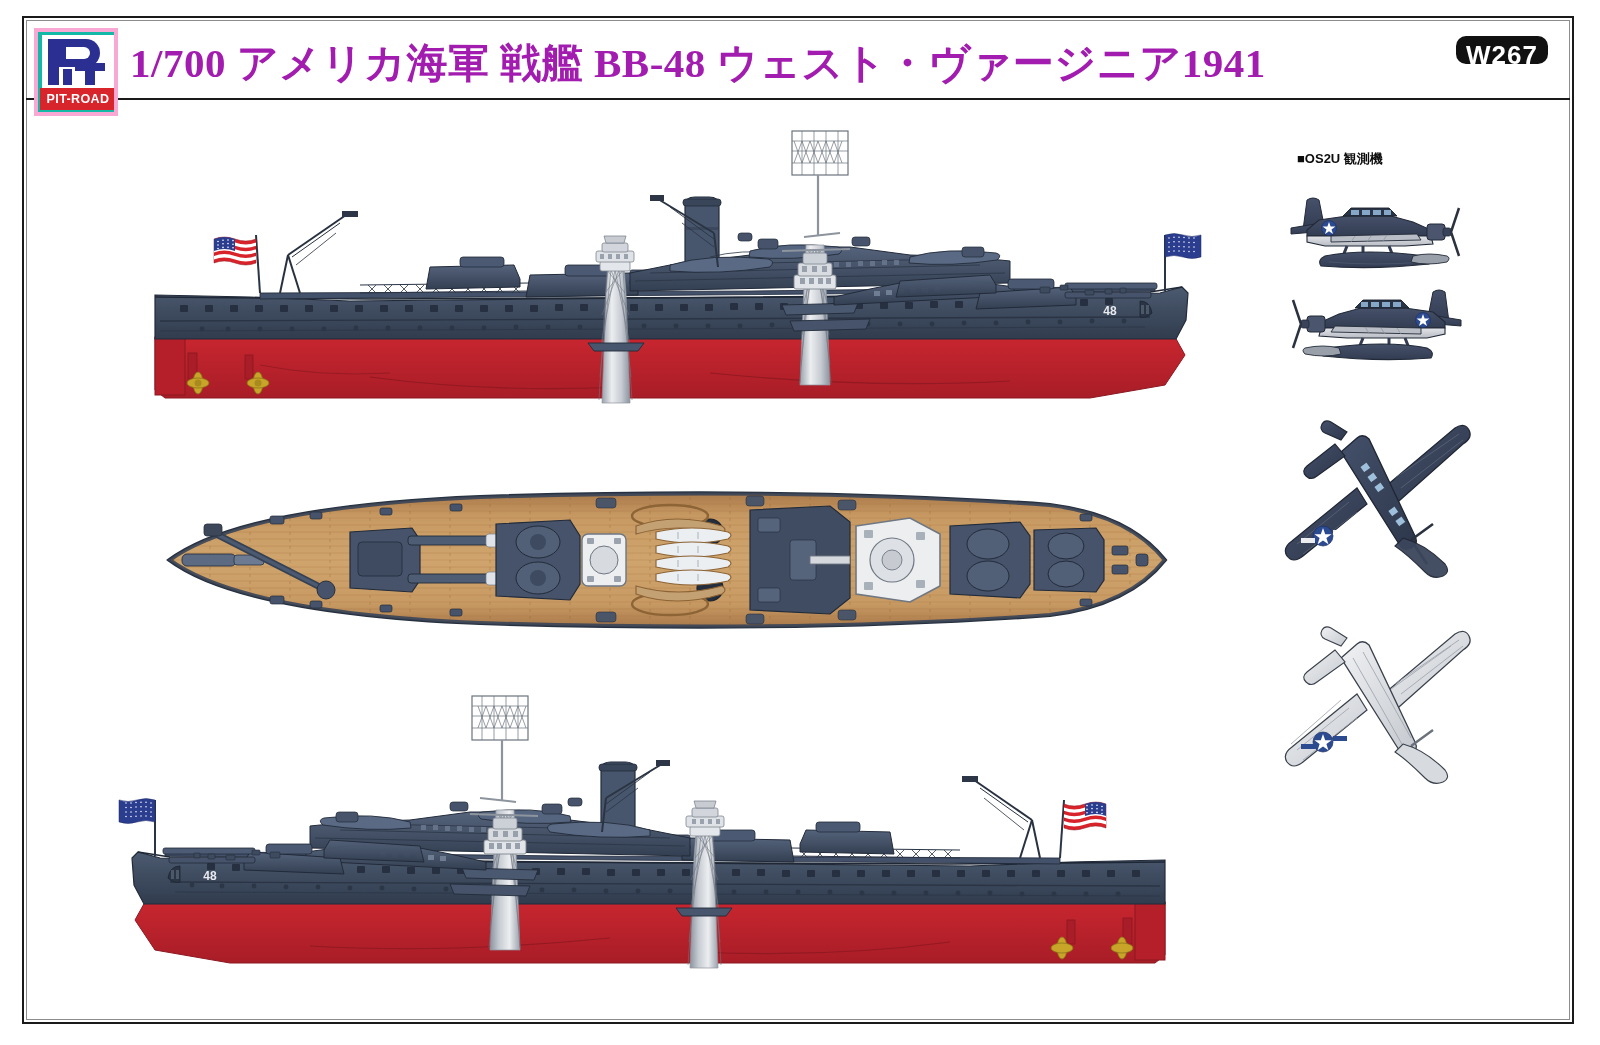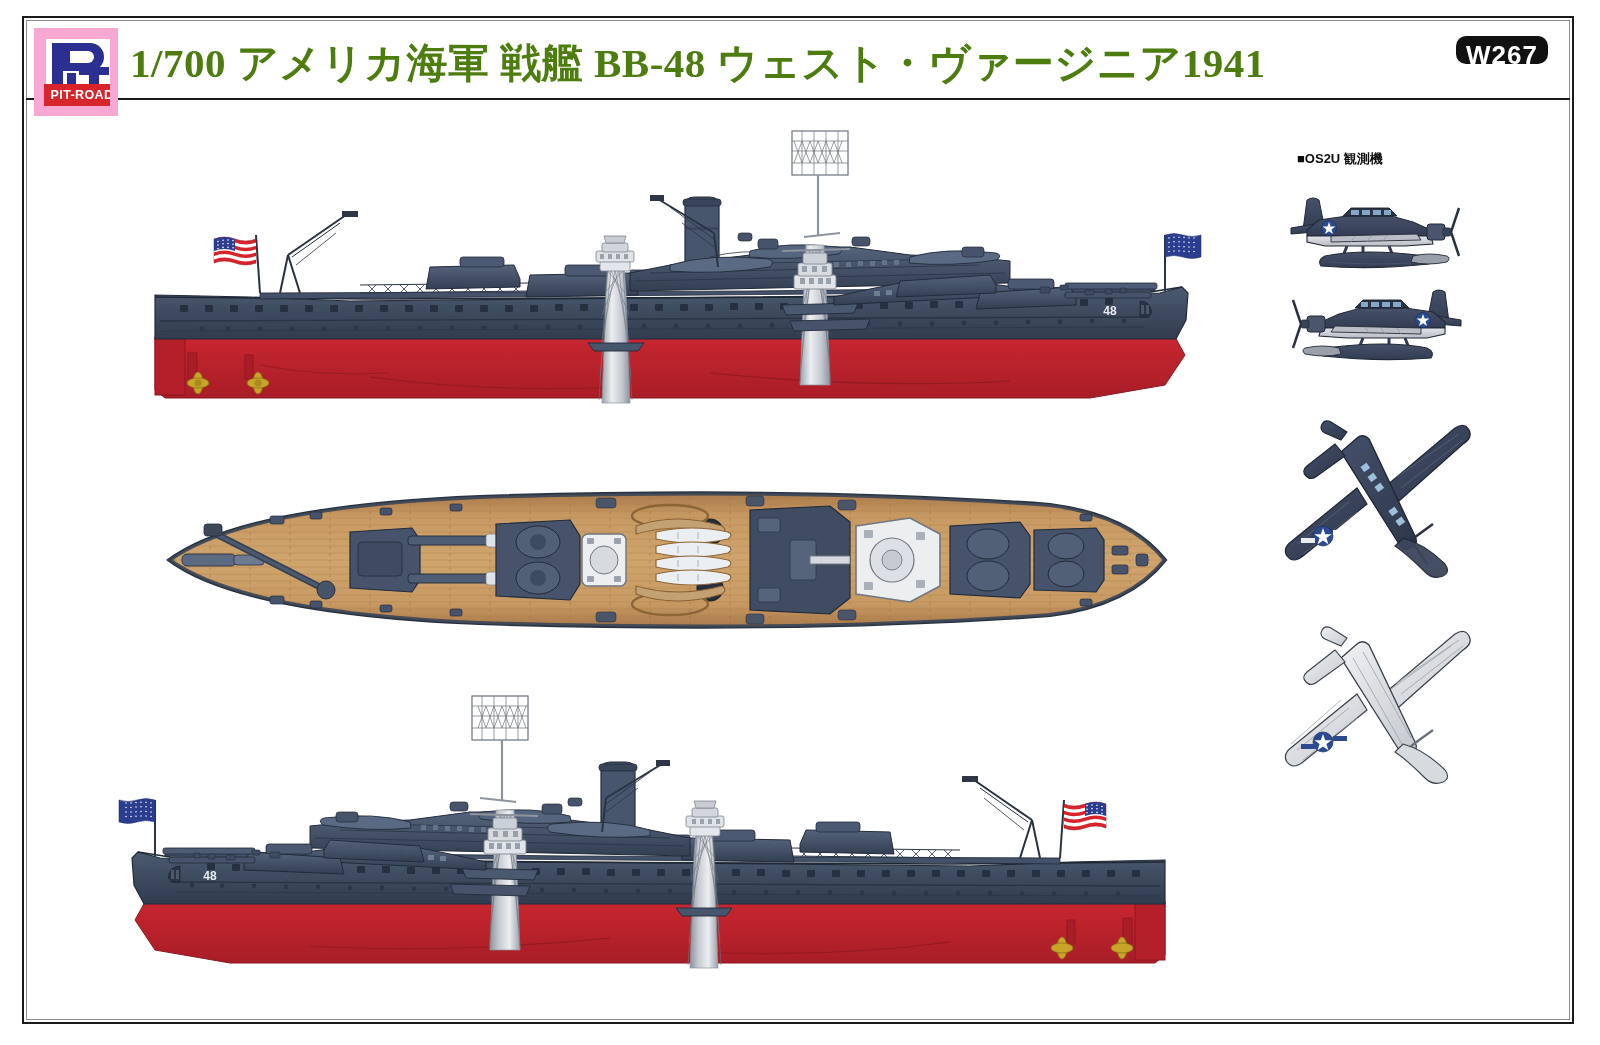--- a/index.html
+++ b/index.html
@@ -45,22 +45,22 @@
     height: 80px;
     border-bottom: 2px solid #1a1a1a;
     box-sizing: border-box;
   }
   .logo {
     position: absolute;
     left: 8px;
     top: 8px;
     width: 84px;
     height: 88px;
-    background: #f9a8d4;
-    border: 8px solid #f9a8d4;
+    background: #14b8a6;
+    border: 4px solid #f9a8d4;
     box-sizing: border-box;
     overflow: hidden;
   }
   .logo-mark {
     position: absolute;
     left: 4px;
     top: 3px;
     width: 72px;
     height: 56px;
   }
@@ -79,21 +79,21 @@
     text-align: center;
     line-height: 22px;
   }
   .title {
     position: absolute;
     left: 104px;
     top: 16px;
     font-family: "Liberation Serif", serif;
     font-weight: bold;
     font-size: 41px;
-    color: #4d7c0f;
+    color: #a21caf;
     white-space: nowrap;
     letter-spacing: 0.5px;
   }
   .code-badge {
     position: absolute;
     right: 22px;
     top: 16px;
     min-width: 84px;
     height: 28px;
     background: #111111;

